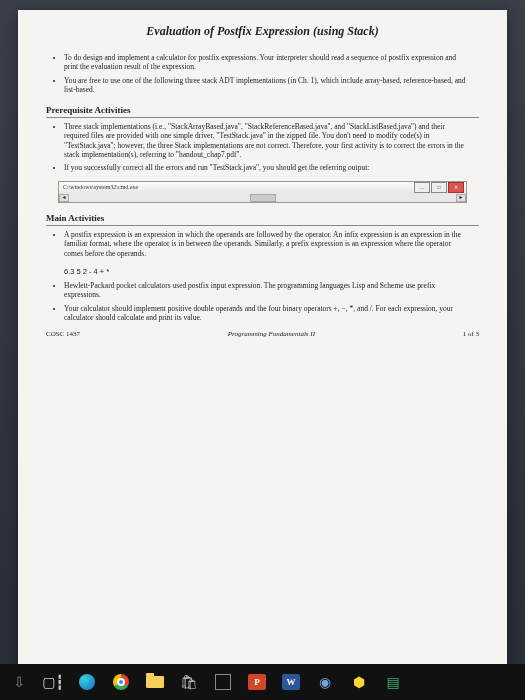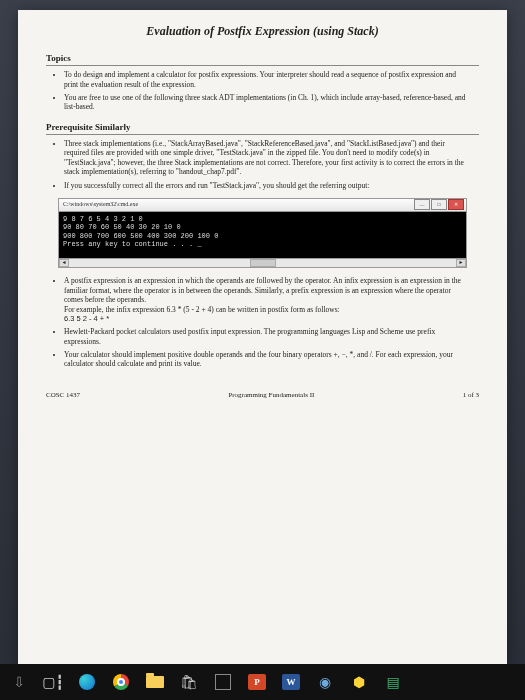--- a/index.html
+++ b/index.html
@@ -107,21 +107,21 @@
   .sb-btn{width:8px;height:6px;background:#ddd;border:1px solid #aaa;font-size:5px;display:flex;align-items:center;justify-content:center;}
   .sb-track{flex:1;}
   .sb-thumb{height:6px;width:24px;background:#ccc;border:1px solid #aaa;margin:0 auto;}
   .mono {
     font-family: Liberation Sans, sans-serif;
   }
   .footer {
     display:flex;
     justify-content:space-between;
     font-size:7px;
-    margin-top:22px;
+    margin-top:8px;
   }
   .taskbar {
     height: 36px;
     background: #111;
     display: flex;
     align-items: center;
     padding: 0 6px;
     gap: 8px;
   }
   .tb-icon {
@@ -148,67 +148,63 @@
   .square{width:14px;height:14px;border:1px solid currentColor;}
   .letterbox{width:18px;height:16px;display:flex;align-items:center;justify-content:center;font-size:9px;font-weight:bold;border-radius:2px;}
 </style>
 </head>
 <body>
 
 <div class="photo-area">
   <div class="paper">
     <h1 class="title">Evaluation of Postfix Expression (using Stack)</h1>
 
-    <div class="section-h">Topics</div>
     <ul>
       <li>To do design and implement a calculator for postfix expressions. Your interpreter should read a sequence of postfix expression and print the evaluation result of the expression.</li>
       <li>You are free to use one of the following three stack ADT implementations (in Ch. 1), which include array-based, reference-based, and list-based.</li>
     </ul>
 
-    <div class="section-h">Prerequisite Similarly</div>
+    <div class="section-h">Prerequisite Activities</div>
     <ul>
       <li>Three stack implementations (i.e., "StackArrayBased.java", "StackReferenceBased.java", and "StackListBased.java") and their required files are provided with one simple driver, "TestStack.java" in the zipped file. You don't need to modify code(s) in "TestStack.java"; however, the three Stack implementations are not correct. Therefore, your first activity is to correct the errors in the stack implementation(s), referring to "handout_chap7.pdf".</li>
       <li>If you successfully correct all the errors and run "TestStack.java", you should get the referring output:</li>
     </ul>
 
     <div class="console-wrap">
       <div class="console-titlebar">
         <span>C:\windows\system32\cmd.exe</span>
         <div class="win-btns">
           <div class="win-btn">—</div>
           <div class="win-btn">□</div>
           <div class="win-btn close">✕</div>
         </div>
       </div>
-      <div class="console-body"><span>9 8 7 6 5 4 3 2 1 0</span>
-<span>90 80 70 60 50 40 30 20 10 0</span>
-<span>900 800 700 600 500 400 300 200 100 0</span>
-<span>Press any key to continue . . . _</span></div>
       <div class="scrollbar">
         <div class="sb-btn">◄</div>
         <div class="sb-track">
             <div class="sb-thumb"></div>
           </div>
         <div class="sb-btn">►</div>
       </div>
     </div>
 
+    <div class="section-h">Main Activities</div>
     <ul>
       <li>
         <span>A postfix expression is an expression in which the operands are followed by the operator. An infix expression is an expression in the familiar format, where the operator is in between the operands. Similarly, a prefix expression is an expression where the operator comes before the operands.</span><br>
-        <span>For example, the infix expression 6.3 * (5 - 2 + 4) can be written in postfix form as follows:</span><br>
+        <br>
         <span class="mono">6.3 5 2 - 4 + *</span>
       </li>
       <li>Hewlett-Packard pocket calculators used postfix input expression. The programming languages Lisp and Scheme use prefix expressions.</li>
       <li>Your calculator should implement positive double operands and the four binary operators +, −, *, and /. For each expression, your calculator should calculate and print its value.</li>
     </ul>
 
     <div class="footer">
       <span>COSC 1437</span>
-      <span style="text-align:center;">Programming Fundamentals II</span>
+      <span style="font-style:italic;text-align:center;">Programming Fundamentals II</span>
       <span>1 of 3</span>
     </div>
   </div>
 </div>
 
 <div class="taskbar">
   <div class="tb-icon" style="color:#888;">⇩</div>
   <div class="tb-icon" style="color:#ccc;">▢┇</div>
   <div class="tb-icon">
       <div class="edge"></div>

